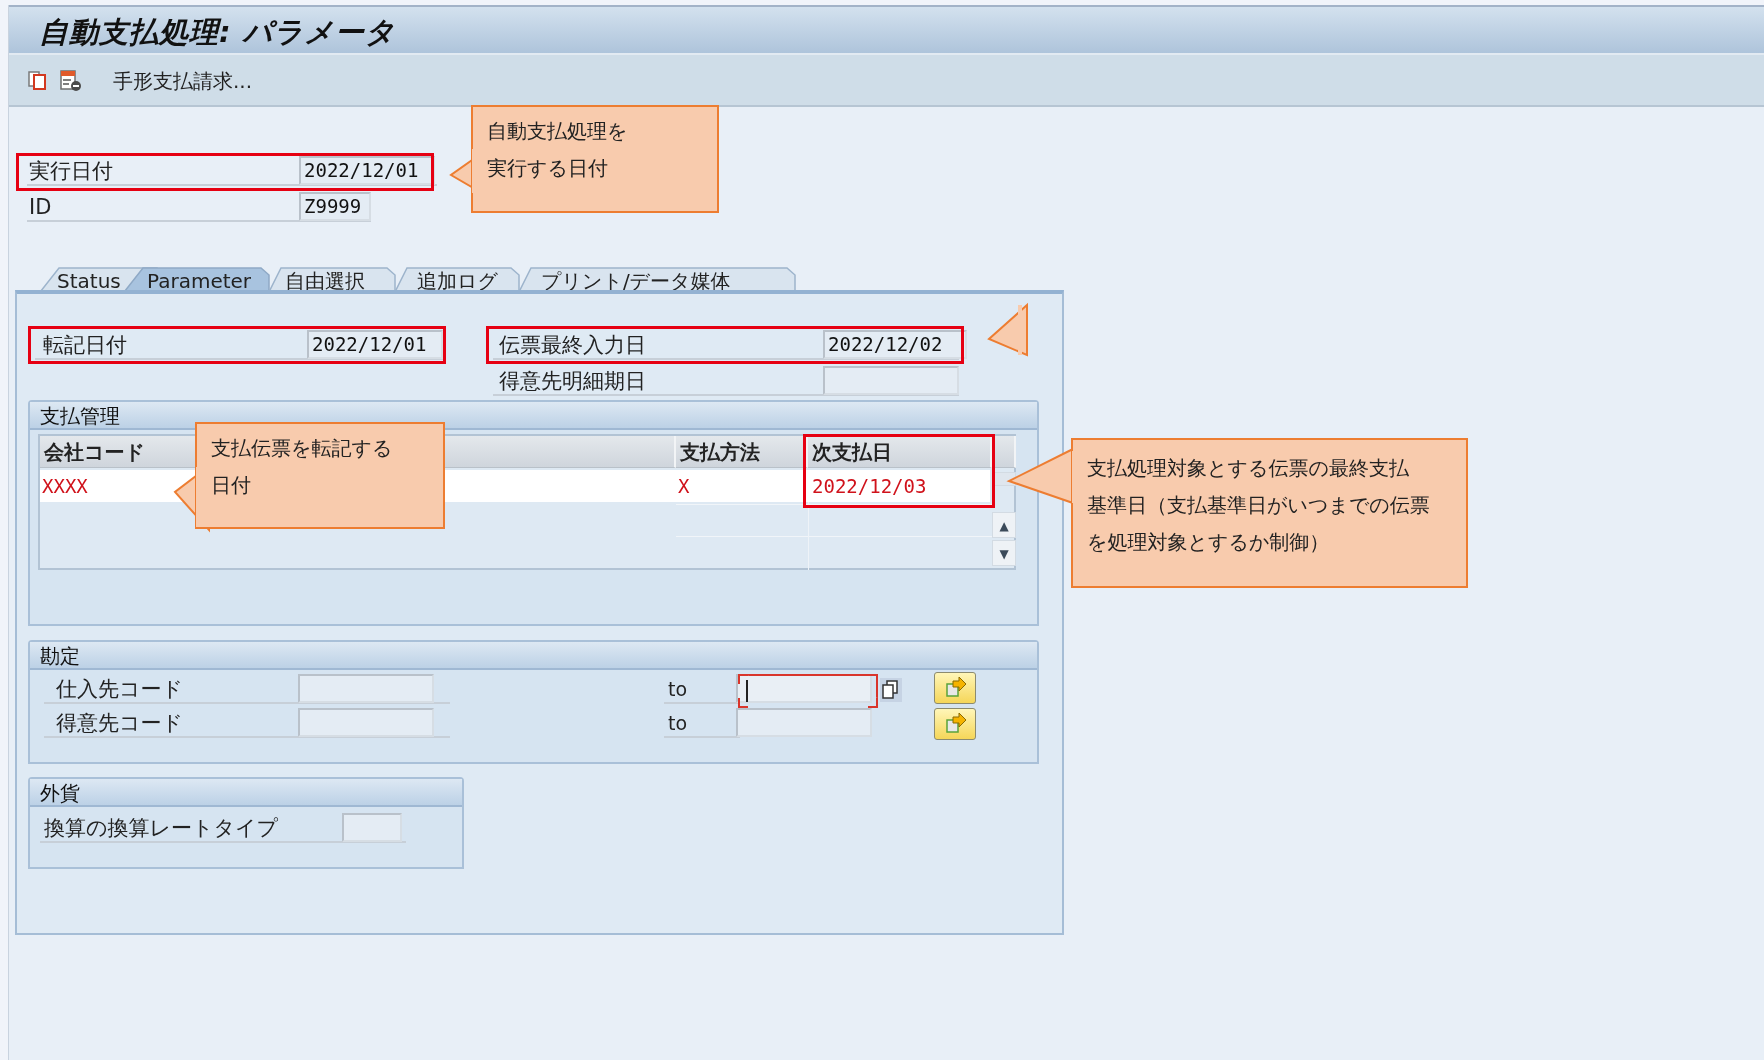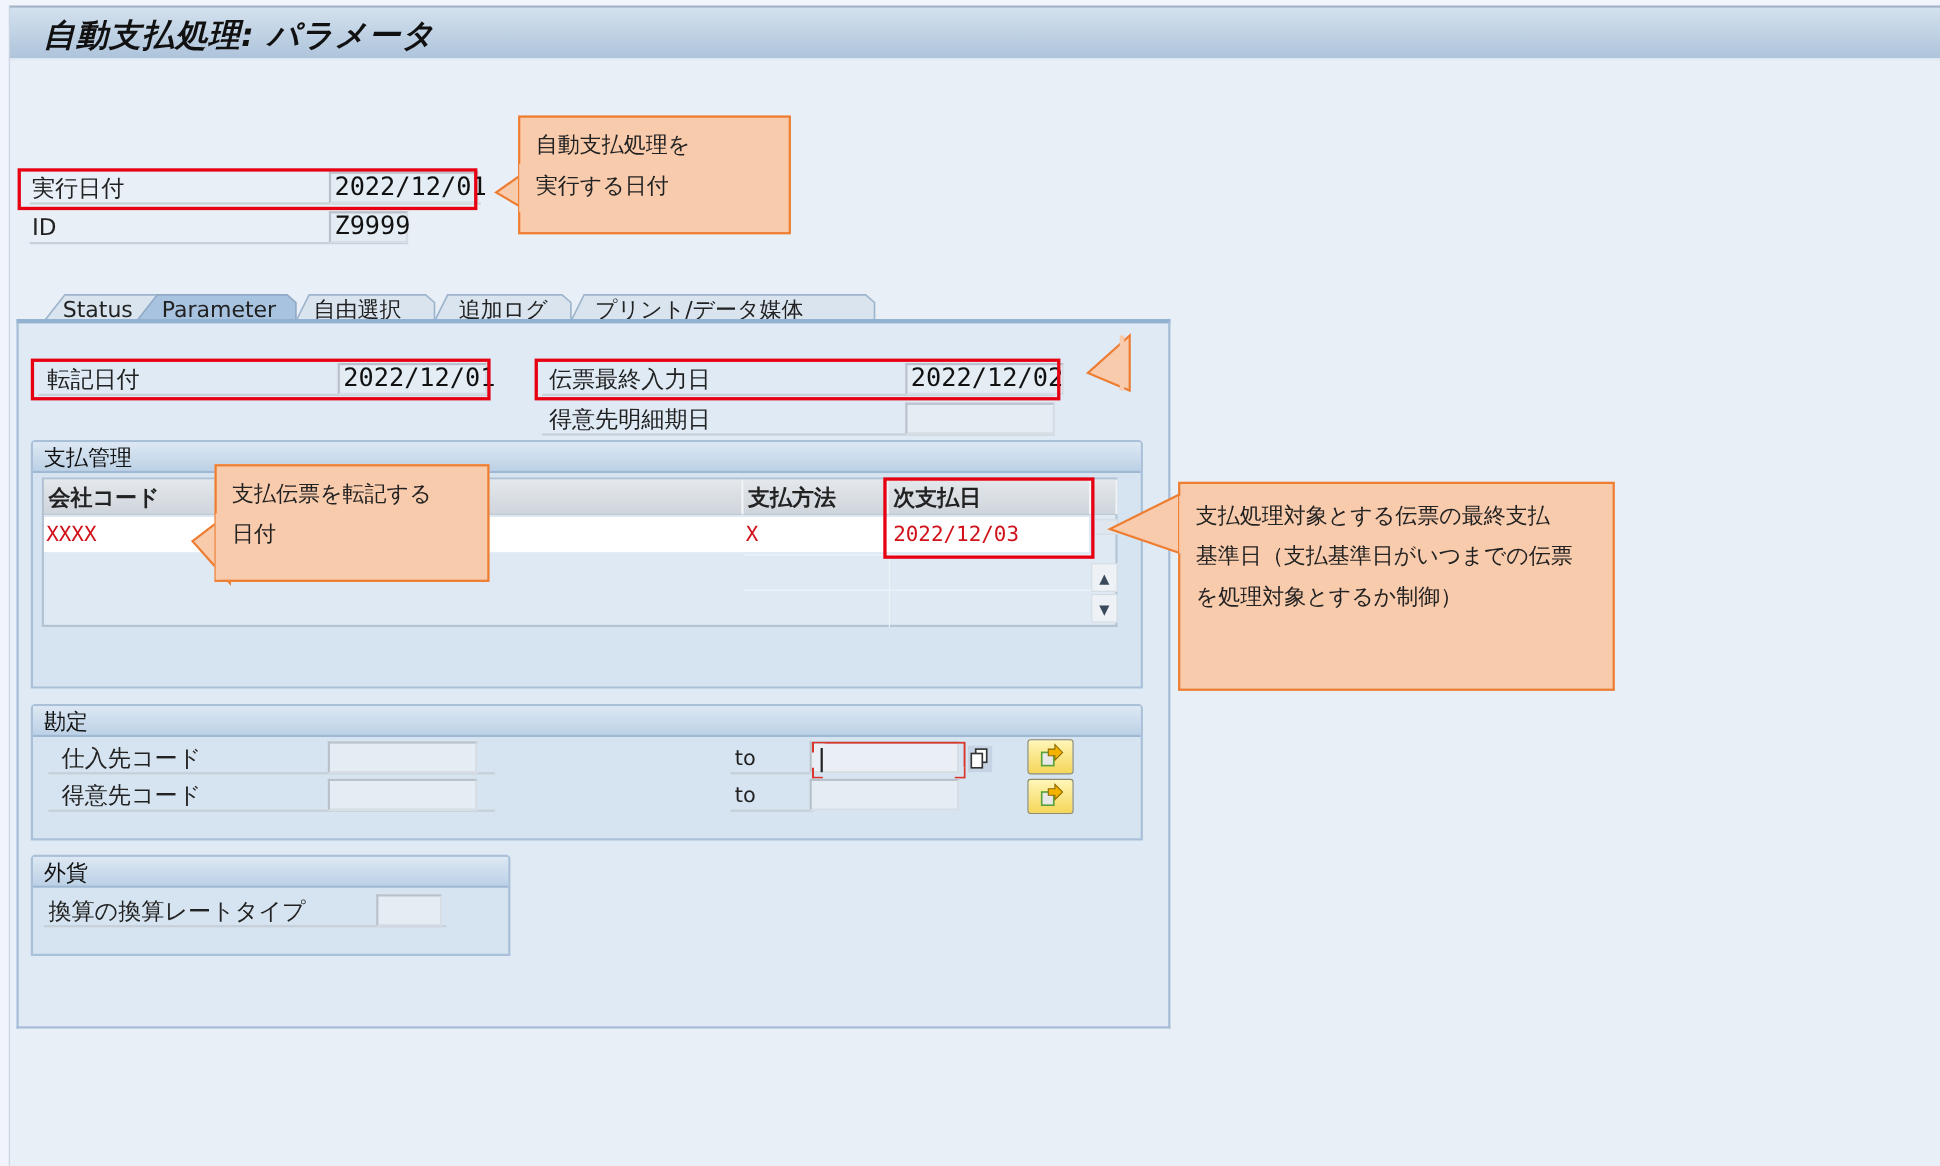--- a/index.html
+++ b/index.html
@@ -39,21 +39,21 @@
     position: absolute; left: 0; top: 0; height: 30px; line-height: 30px;
     font-size: 21px; color: #222;
     border-bottom: 2px solid #c7cfd8;
   }
   .field-input {
     position: absolute; top: 0; height: 29px;
     background: #e4ecf4;
     border: 2px solid #b9c1ca;
     border-right-color: #d6dde4; border-bottom-color: #d6dde4;
     font-family: "DejaVu Sans Mono", "Liberation Mono", monospace;
-    font-size: 23px; line-height: 25px; padding-left: 3px; color: #111;
+    font-size: 19px; line-height: 25px; padding-left: 3px; color: #111;
     letter-spacing: 0px;
   }
   .redbox { position: absolute; border: 3px solid #e60012; }
 
   .callout {
     position: absolute; background: #f8cbad; border: 2px solid #ed7d31;
     font-size: 20px; line-height: 37px; color: #222; padding: 6px 14px;
   }
   .callout-arrow { position: absolute; overflow: visible; }
 
@@ -106,20 +106,39 @@
 </style>
 </head>
 <body>
 
 <div class="window">
 
   <div class="titlebar">
     <div class="title">自動支払処理: パラメータ</div>
   </div>
 
+  <div class="toolbar">
+    <span class="tb-icon" style="left:18px;">
+      <svg width="22" height="22" viewBox="0 0 22 22">
+        <rect x="2" y="2" width="10" height="14" fill="#fff" stroke="#7a7a7a" stroke-width="1.5"></rect>
+        <rect x="7" y="5" width="11" height="14" fill="#fff" stroke="#d2381f" stroke-width="2"></rect>
+      </svg>
+    </span>
+    <span class="tb-icon" style="left:50px;">
+      <svg width="24" height="22" viewBox="0 0 24 22">
+        <rect x="2" y="1" width="14" height="18" fill="#fff" stroke="#6f6f6f" stroke-width="1.5"></rect>
+        <rect x="2" y="1" width="14" height="5" fill="#e05a2b"></rect>
+        <line x1="4" y1="10" x2="12" y2="10" stroke="#555" stroke-width="1.5"></line>
+        <line x1="4" y1="14" x2="10" y2="14" stroke="#555" stroke-width="1.5"></line>
+        <circle cx="17" cy="16" r="5" fill="#4b4b4b"></circle>
+        <line x1="14" y1="16" x2="20" y2="16" stroke="#fff" stroke-width="2"></line>
+      </svg>
+    </span>
+    <span class="tb-label">手形支払請求...</span>
+  </div>
 
   <div class="field-row" style="left:18px; top:151px; width:410px;">
     <div class="field-label" style="width:410px; padding-left:2px;">実行日付</div>
     <div class="field-input" style="left:272px; width:136px;">2022/12/01</div>
   </div>
   <div class="redbox" style="left:7px; top:148px; width:418px; height:38px;"></div>
 
   <div class="field-row" style="left:18px; top:187px; width:344px;">
     <div class="field-label" style="width:344px; padding-left:2px;">ID</div>
     <div class="field-input" style="left:272px; width:72px;">Z9999</div>
@@ -269,20 +288,20 @@
   </svg>
   <div class="callout" style="left:186px; top:417px; width:250px; height:107px; padding-top:6px;">
     <div>支払伝票を転記する</div>
     <div>日付</div>
   </div>
   <div style="position:absolute; left:187px; top:462px; width:4px; height:60px; background:#f8cbad;"></div>
 
   <svg class="callout-arrow" style="left:998px; top:440px;" width="70" height="64">
     <polygon points="66,4 2,36 66,58" fill="#f8cbad" stroke="#ed7d31" stroke-width="2"></polygon>
   </svg>
-  <div class="callout" style="left:1062px; top:433px; width:397px; height:190px; padding-top:10px;">
+  <div class="callout" style="left:1062px; top:433px; width:397px; height:150px; padding-top:10px;">
     <div>支払処理対象とする伝票の最終支払</div>
     <div>基準日（支払基準日がいつまでの伝票</div>
     <div>を処理対象とするか制御）</div>
   </div>
   <div style="position:absolute; left:1063px; top:446px; width:4px; height:52px; background:#f8cbad;"></div>
 
 </div>
 
 </body></html>

